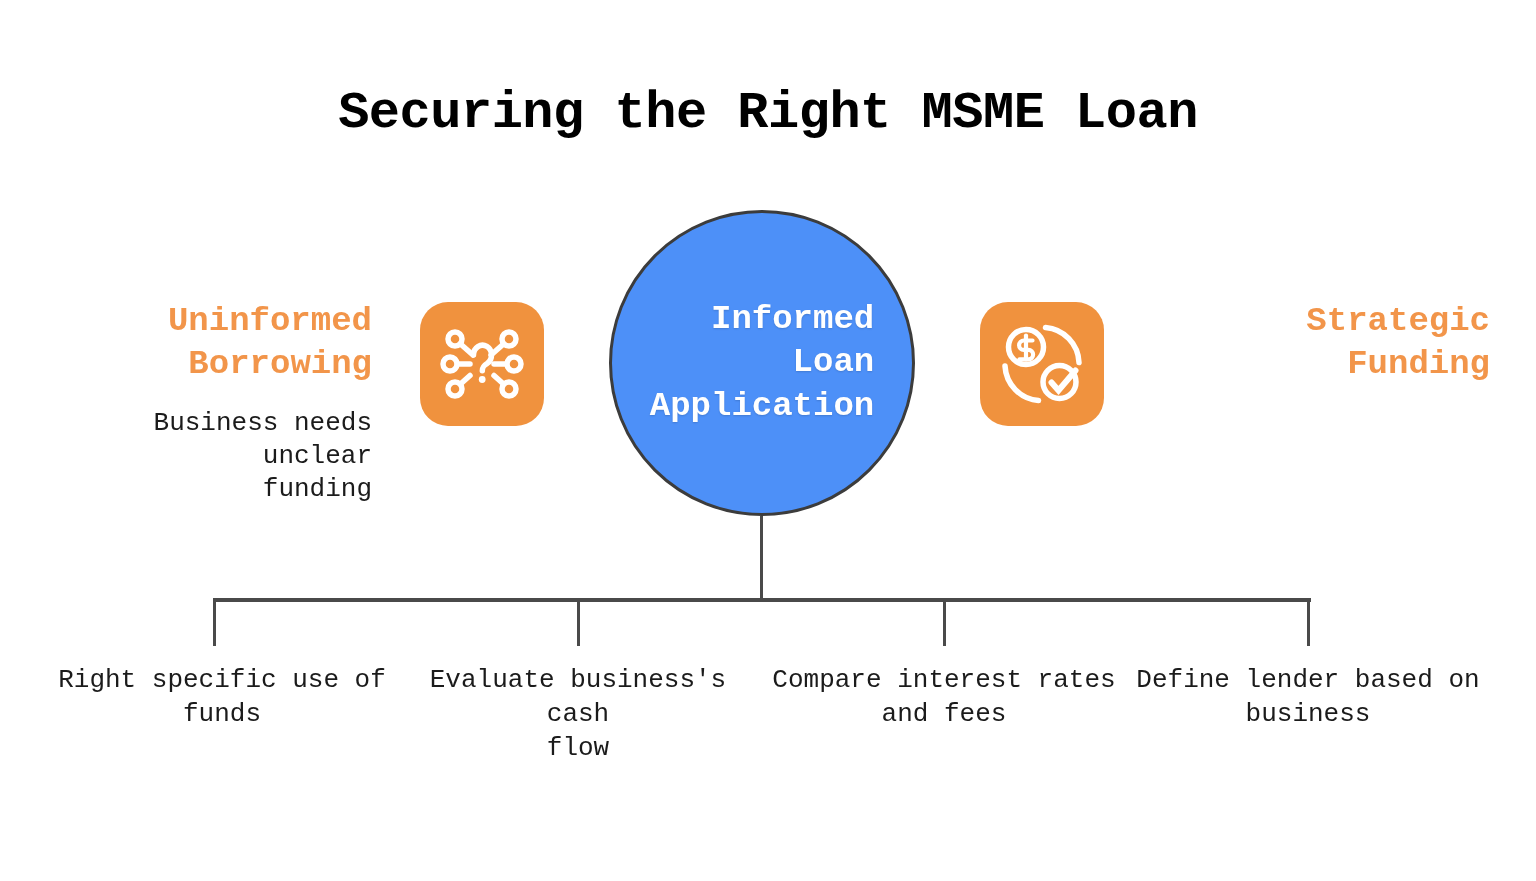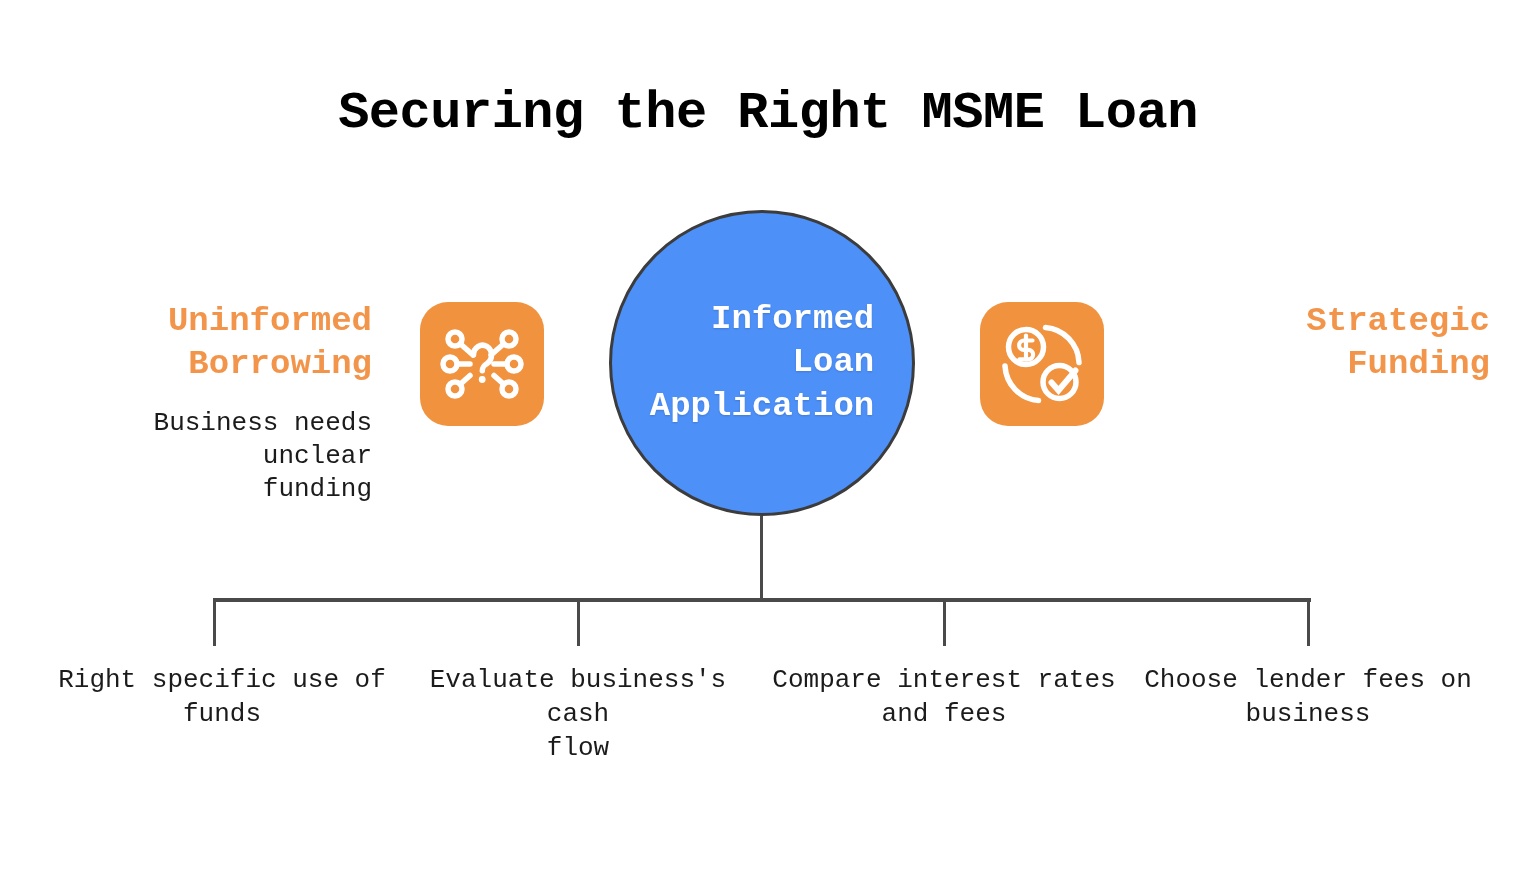--- a/index.html
+++ b/index.html
@@ -155,16 +155,16 @@
   <div class="connector drop drop-2"></div>
   <div class="connector drop drop-3"></div>
   <div class="connector drop drop-4"></div>
 
   <div class="step-label step-1">Right specific use of
 funds</div>
   <div class="step-label step-3">Compare interest rates
 and fees</div>
   <div class="step-label step-2">Evaluate business's cash
 flow</div>
-  <div class="step-label step-4">Choose lender fees on
+  <div class="step-label step-4">Define lender based on
 business</div>
 
 </div>
 
 </body></html>

